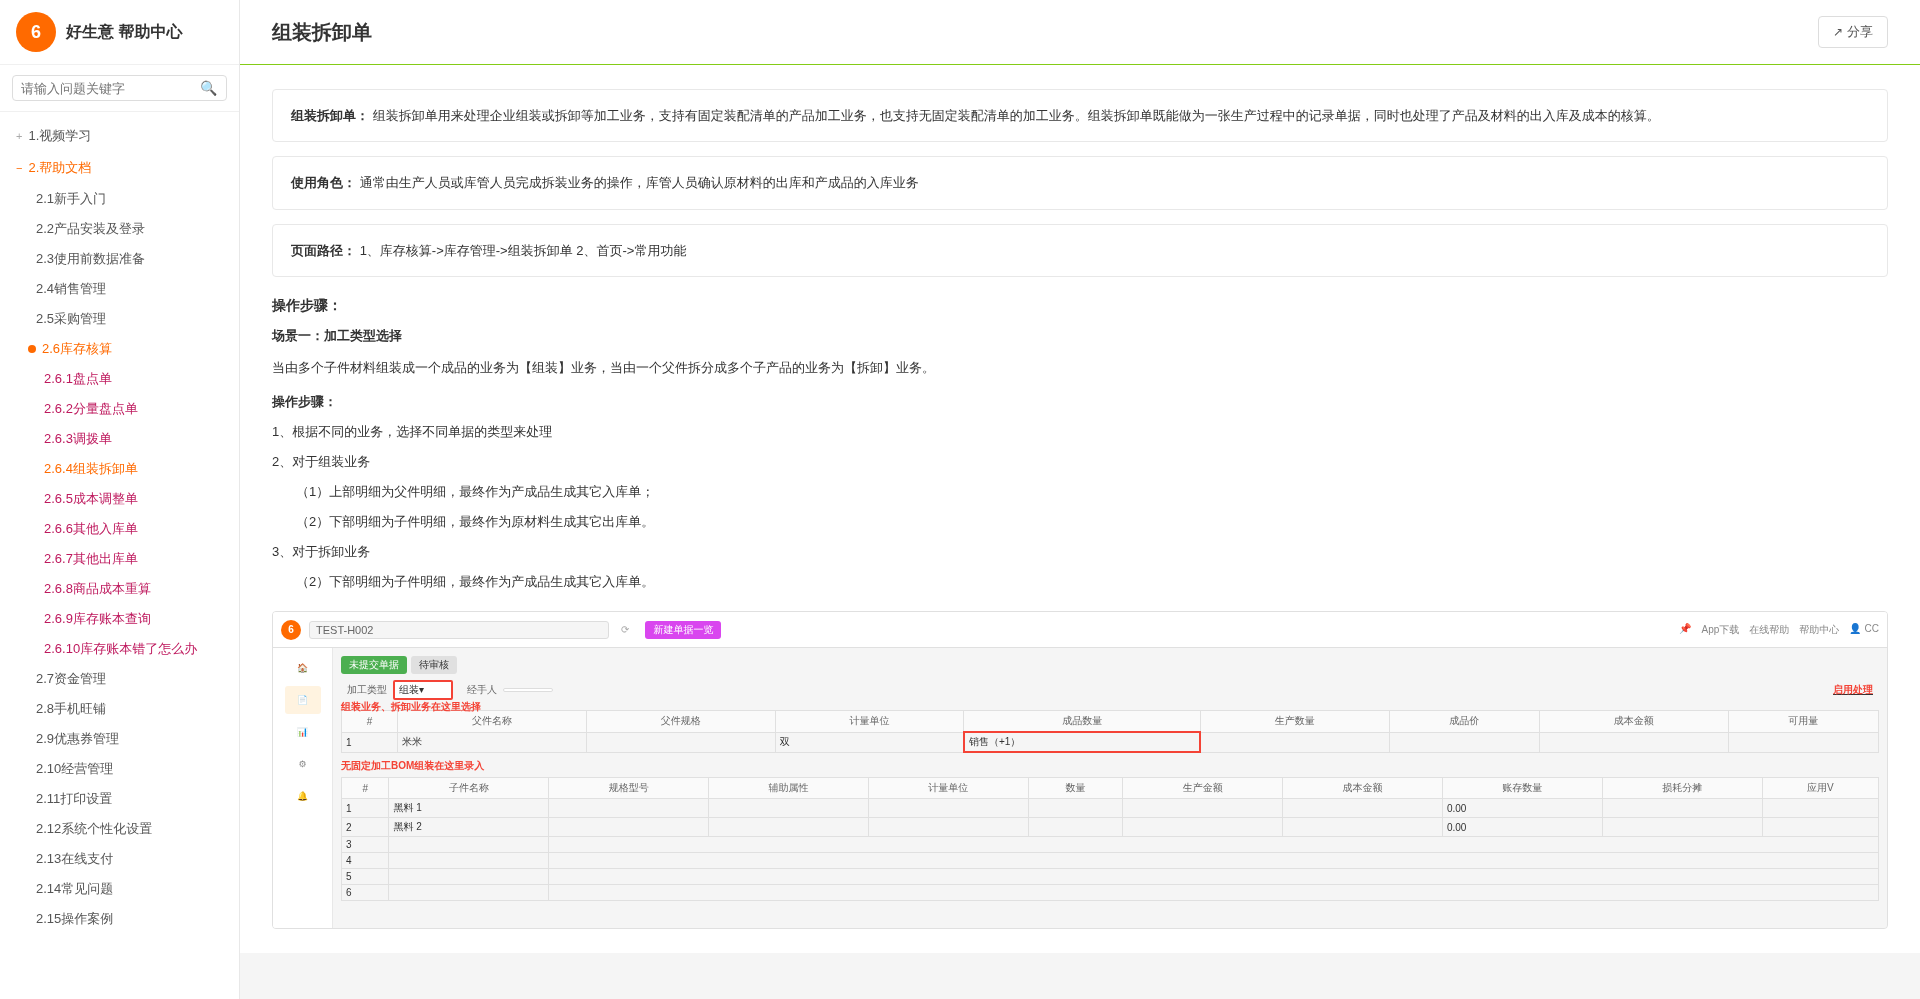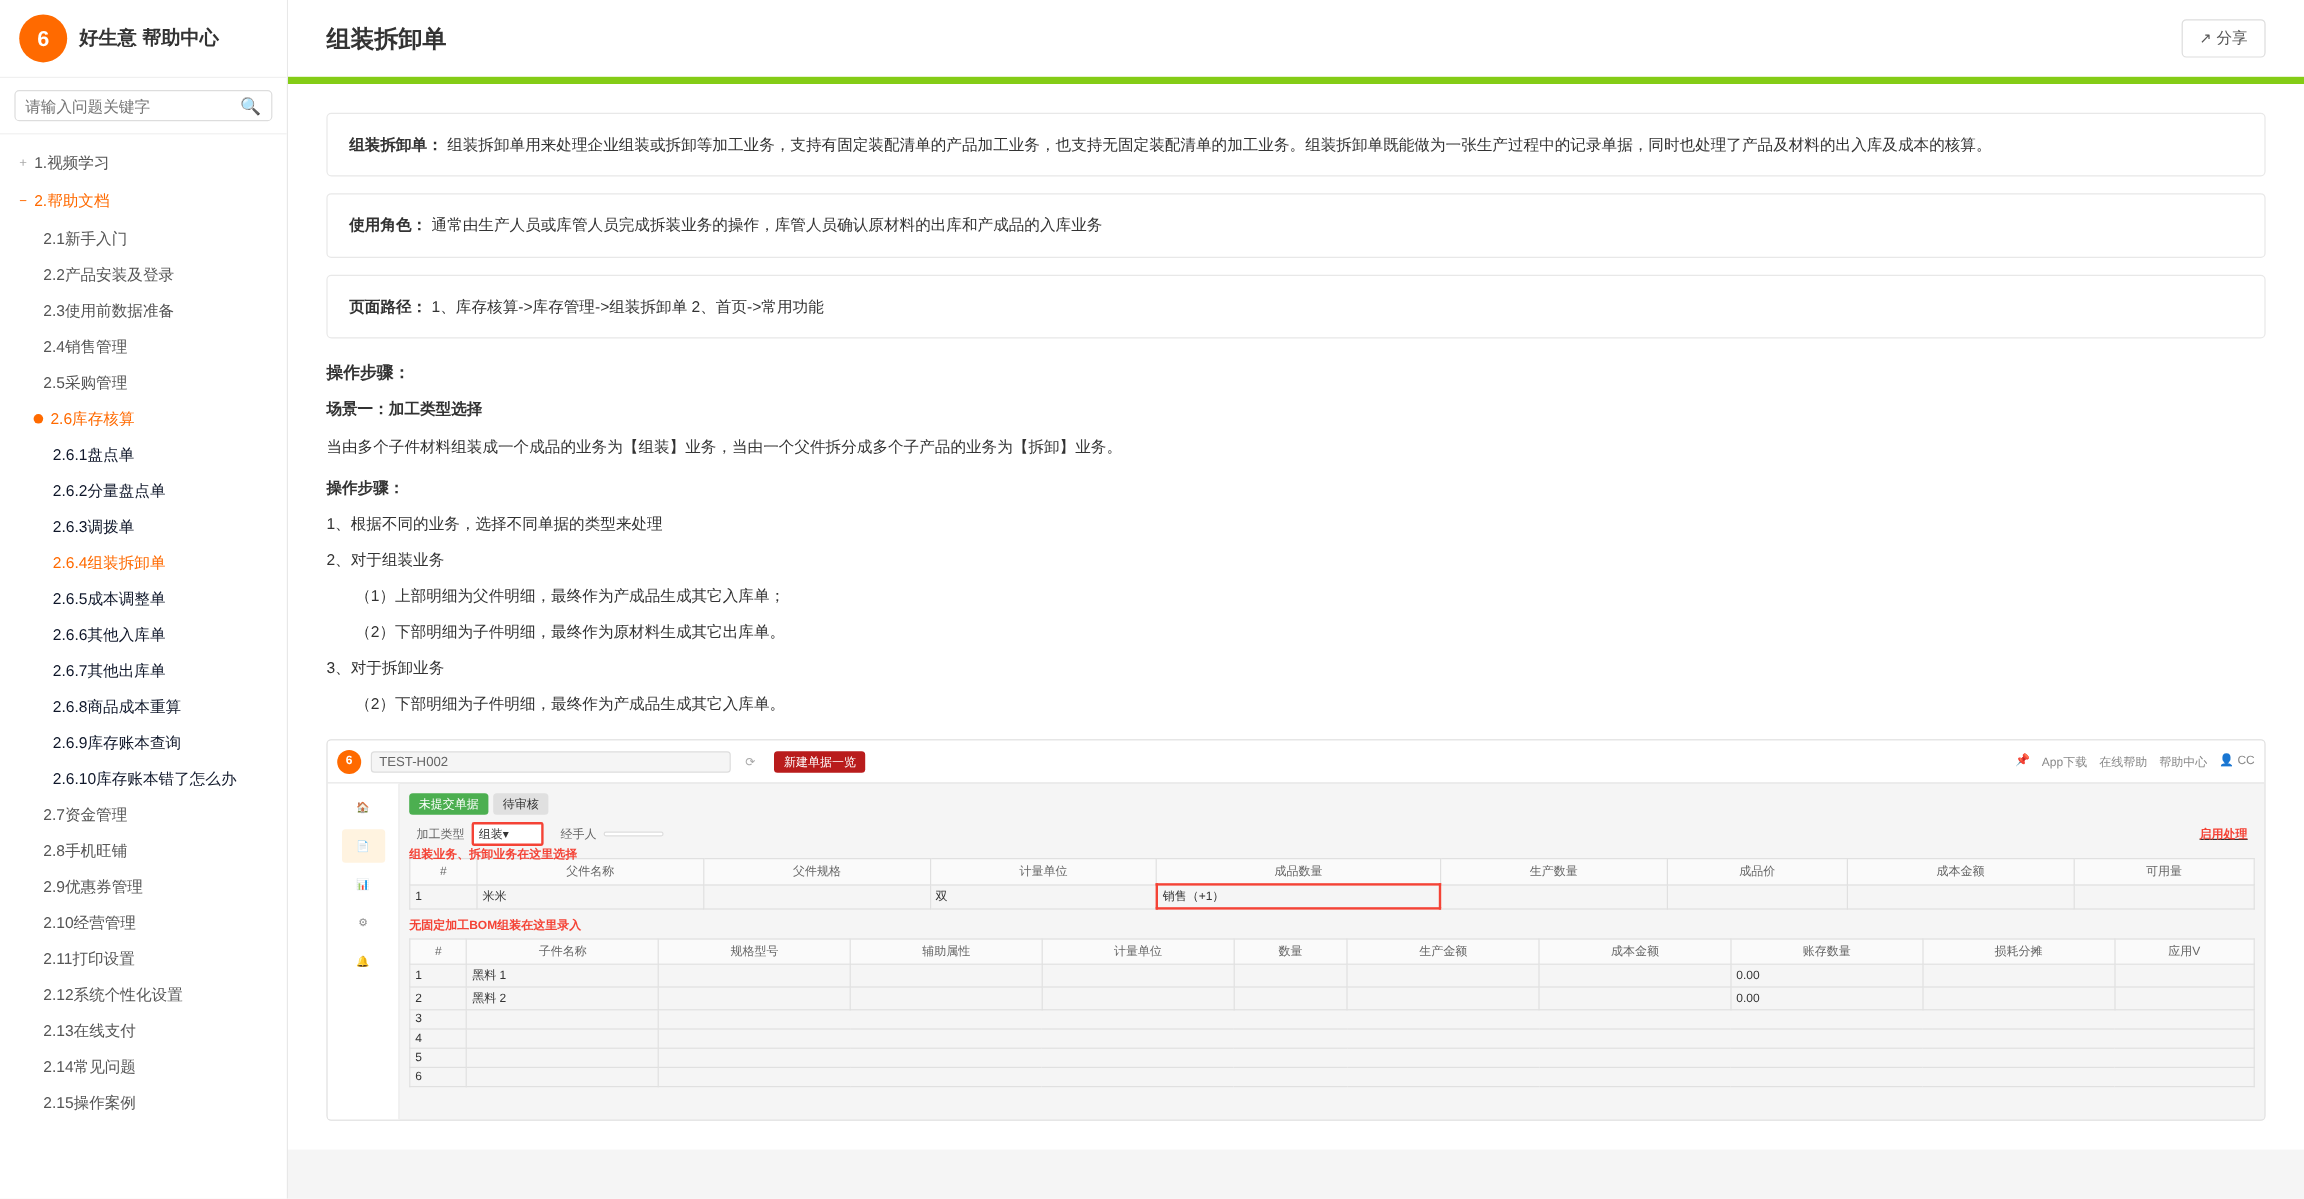--- a/index.html
+++ b/index.html
@@ -64,32 +64,32 @@
     }
 
     .nav-sub-group-title {
       display: flex; align-items: center; gap: 6px;
       padding: 6px 16px 6px 28px; cursor: pointer; font-size: 13px; color: #555;
     }
     .nav-sub-group-title.active { color: #ff6a00; }
     .nav-sub-group-title .dot { width: 8px; height: 8px; border-radius: 50%; background: #ff6a00; flex-shrink: 0; }
 
     .nav-leaf {
-      padding: 6px 16px 6px 44px; cursor: pointer; font-size: 13px; color: #0f172a;
+      padding: 6px 16px 6px 44px; cursor: pointer; font-size: 13px; color: #be185d;
     }
     .nav-leaf.active { color: #ff6a00; }
 
     
     #main {
       flex: 1; overflow-y: auto; background: #f5f5f5;
     }
     #main-header {
       background: #fff; padding: 16px 32px;
       display: flex; align-items: center; justify-content: space-between;
-      border-bottom: 6px solid #84cc16;
+      border-bottom: 1px solid #84cc16;
     }
     .page-title-main { font-size: 20px; font-weight: bold; color: #333; }
     .share-btn {
       display: flex; align-items: center; gap: 4px;
       border: 1px solid #ddd; border-radius: 4px;
       padding: 6px 14px; cursor: pointer; background: #fff; font-size: 13px; color: #555;
     }
 
     #content-area {
       padding: 24px 32px;
@@ -121,21 +121,21 @@
       background: #f5f5f5;
       position: relative;
       font-size: 11px;
     }
     .sim-topbar {
       background: #fff; height: 36px; display: flex; align-items: center;
       padding: 0 8px; gap: 8px; border-bottom: 1px solid #e0e0e0;
     }
     .sim-logo-sm { width: 20px; height: 20px; background: #ff6a00; border-radius: 50%; display: flex; align-items: center; justify-content: center; color: #fff; font-size: 10px; font-weight: bold; }
     .sim-url-bar { flex: 1; background: #f5f5f5; border: 1px solid #ddd; border-radius: 3px; padding: 2px 6px; font-size: 11px; color: #666; max-width: 300px; }
-    .sim-btn-orange { background: #b91c1c; color: #fff; border: none; border-radius: 3px; padding: 2px 8px; font-size: 10px; cursor: pointer; }
+    .sim-btn-orange { background: #d946ef; color: #fff; border: none; border-radius: 3px; padding: 2px 8px; font-size: 10px; cursor: pointer; }
     .sim-icons-right { margin-left: auto; display: flex; gap: 10px; font-size: 10px; color: #888; }
 
     .sim-body { display: flex; height: 280px; }
     .sim-left-nav { width: 60px; background: #fff; border-right: 1px solid #e8e8e8; display: flex; flex-direction: column; align-items: center; padding: 6px 0; gap: 4px; }
     .sim-nav-icon { width: 36px; height: 28px; display: flex; align-items: center; justify-content: center; font-size: 9px; color: #888; border-radius: 3px; cursor: pointer; }
     .sim-nav-icon.active { background: #fff3e0; color: #ff6a00; }
 
     .sim-content { flex: 1; padding: 8px; overflow: hidden; }
     .sim-tab-btn { background: #e0e0e0; border-radius: 3px; padding: 2px 8px; font-size: 10px; cursor: pointer; }
     .sim-tab-btn.active { background: #4CAF50; color: #fff; }

